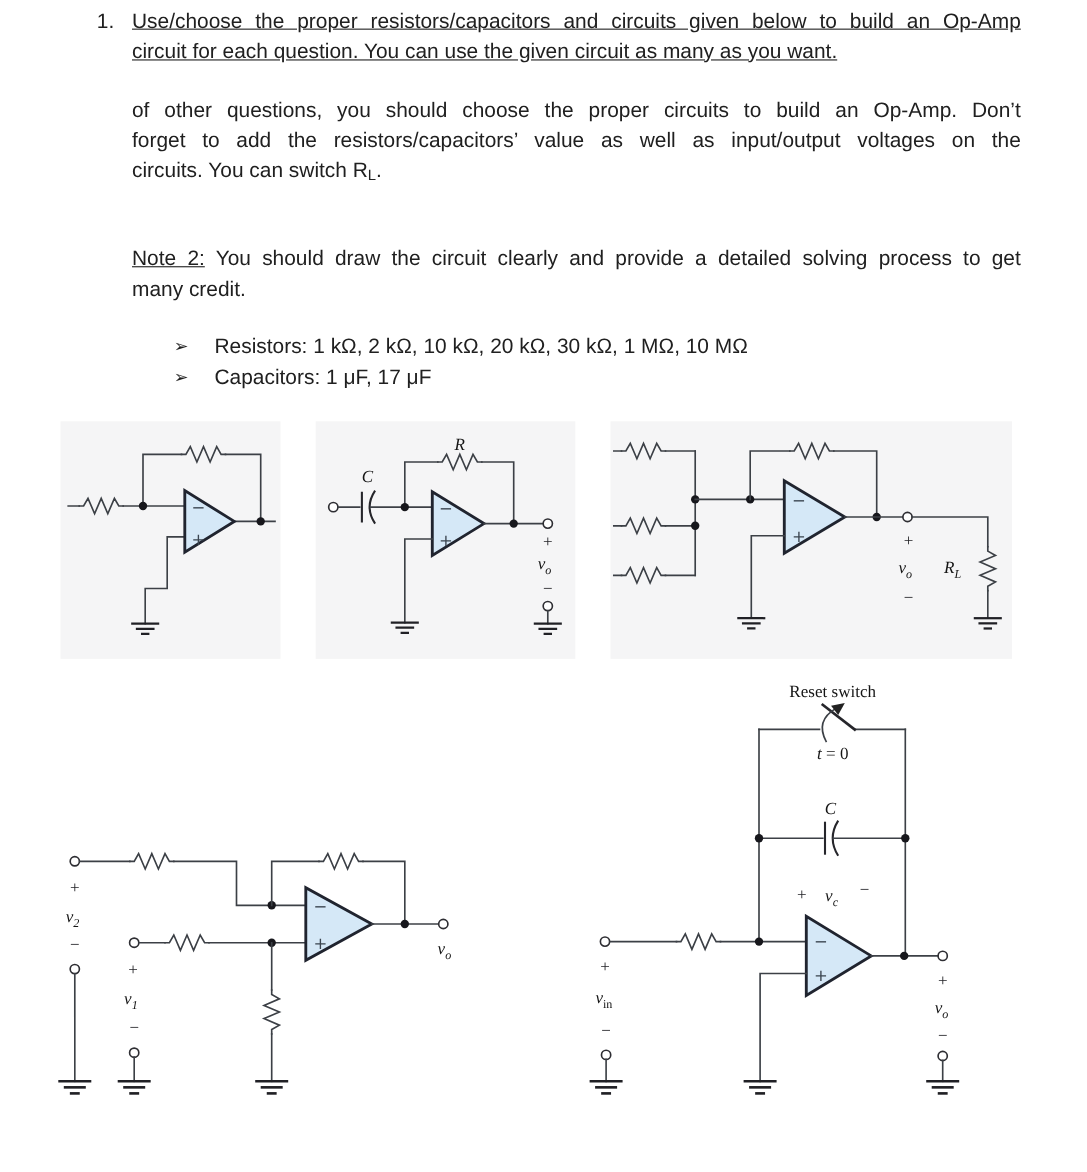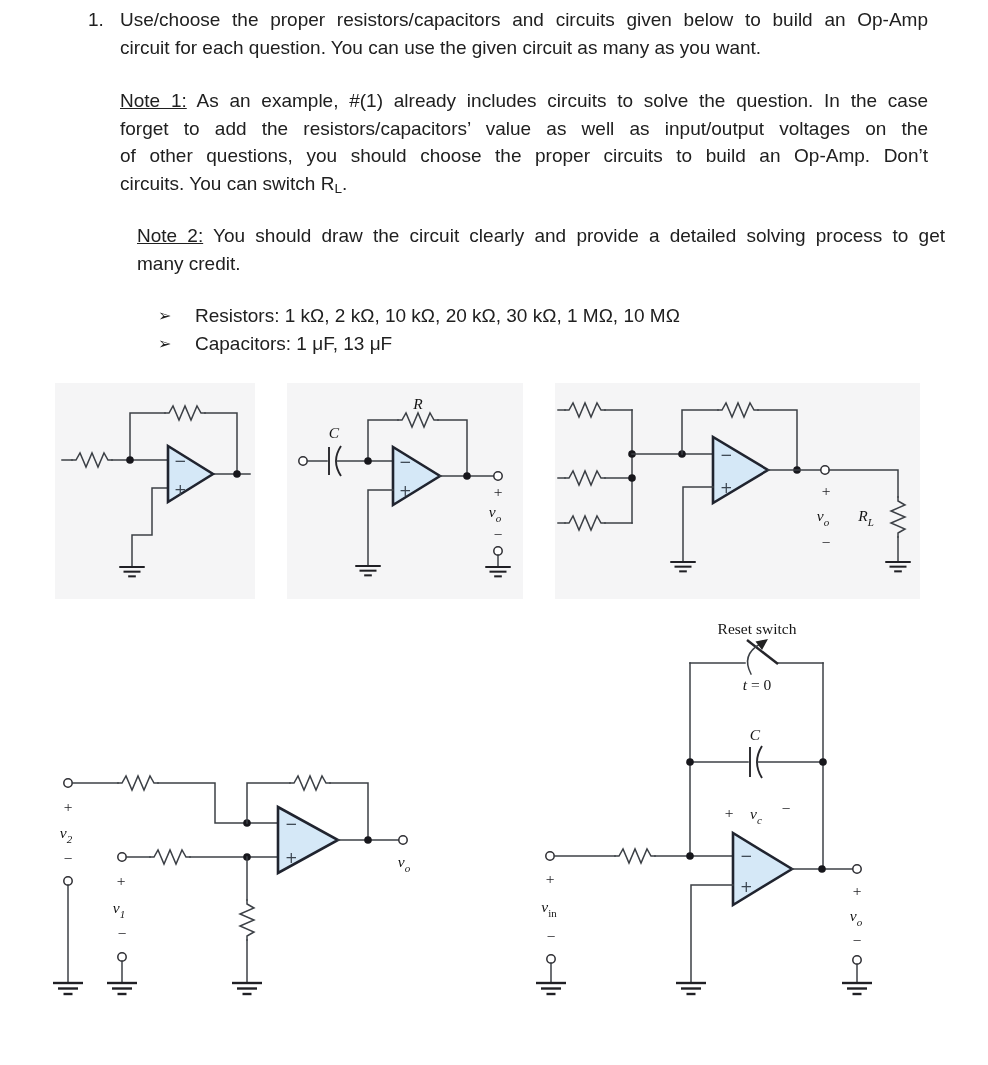--- a/index.html
+++ b/index.html
@@ -47,45 +47,44 @@
         </g>
       <g id="gnd">
           <line x1="-15" y1="0" x2="15" y2="0"></line>
           <line x1="-10" y1="5.5" x2="10" y2="5.5"></line>
           <line x1="-4.5" y1="11" x2="4.5" y2="11"></line>
         </g>
     </defs>
   </svg>
 
   <div class="qnum">1.</div>
-  <div class="tb" style="left:120px;top:6px;">
+  <div class="tb" style="left:120px;top:6px;text-decoration:underline;">
     <div class="jl">Use/choose the proper resistors/capacitors and circuits given below to build an Op-Amp</div>
     <div class="ll">circuit for each question. You can use the given circuit as many as you want.</div>
   </div>
 
   <div class="tb" style="left:120px;top:87px;">
-    <div class="jl"><span class="ulab">Note 1:</span> <span>As an example, #(1) already includes circuits to solve the question. In the case</span></div>
+    <div class="jl">of other questions, you should choose the proper circuits to build an Op-Amp. Don’t</div>
     <div class="jl">forget to add the resistors/capacitors’ value as well as input/output voltages on the</div>
-    <div class="jl">of other questions, you should choose the proper circuits to build an Op-Amp. Don’t</div>
     <div class="ll"><span>circuits. You can switch R</span><span class="subsc">L</span><span>.</span></div>
   </div>
 
-  <div class="tb" style="left:137px;top:222px;">
+  <div class="tb" style="left:120px;top:222px;">
     <div class="jl"><span class="ulab">Note 2:</span> <span>You should draw the circuit clearly and provide a detailed solving process to get</span></div>
     <div class="ll">many credit.</div>
   </div>
 
   <div class="bullets">
     <div class="brow">
       <span class="bglyph">➢</span>
       <span>Resistors: 1 kΩ, 2 kΩ, 10 kΩ, 20 kΩ, 30 kΩ, 1 MΩ, 10 MΩ</span>
     </div>
     <div class="brow">
       <span class="bglyph">➢</span>
-      <span>Capacitors: 1 μF, 13 μF</span>
+      <span>Capacitors: 1 μF, 17 μF</span>
     </div>
   </div>
 
   <svg class="panel" style="left:55px;top:383px;" width="200" height="216" viewBox="55 383 200 216">
     <path class="wire" d="M62 460 H72"></path>
     <use href="#res-h" x="72" y="460" class="wire"></use>
     <path class="wire" d="M112 460 H168"></path>
     <path class="wire" d="M130 460 V413 H165"></path>
     <use href="#res-h" x="165" y="413" class="wire"></use>
     <path class="wire" d="M205 413 H237 V474"></path>

